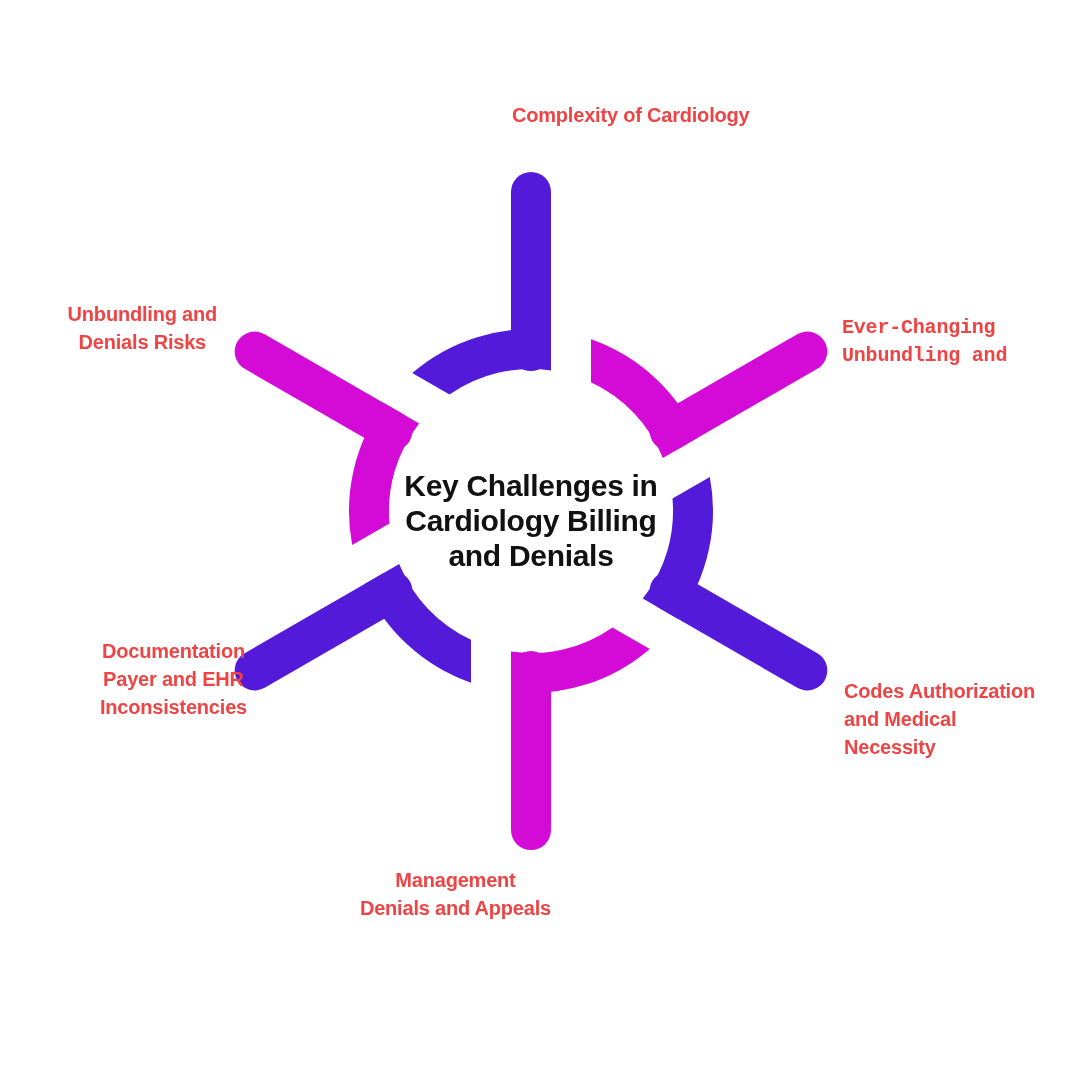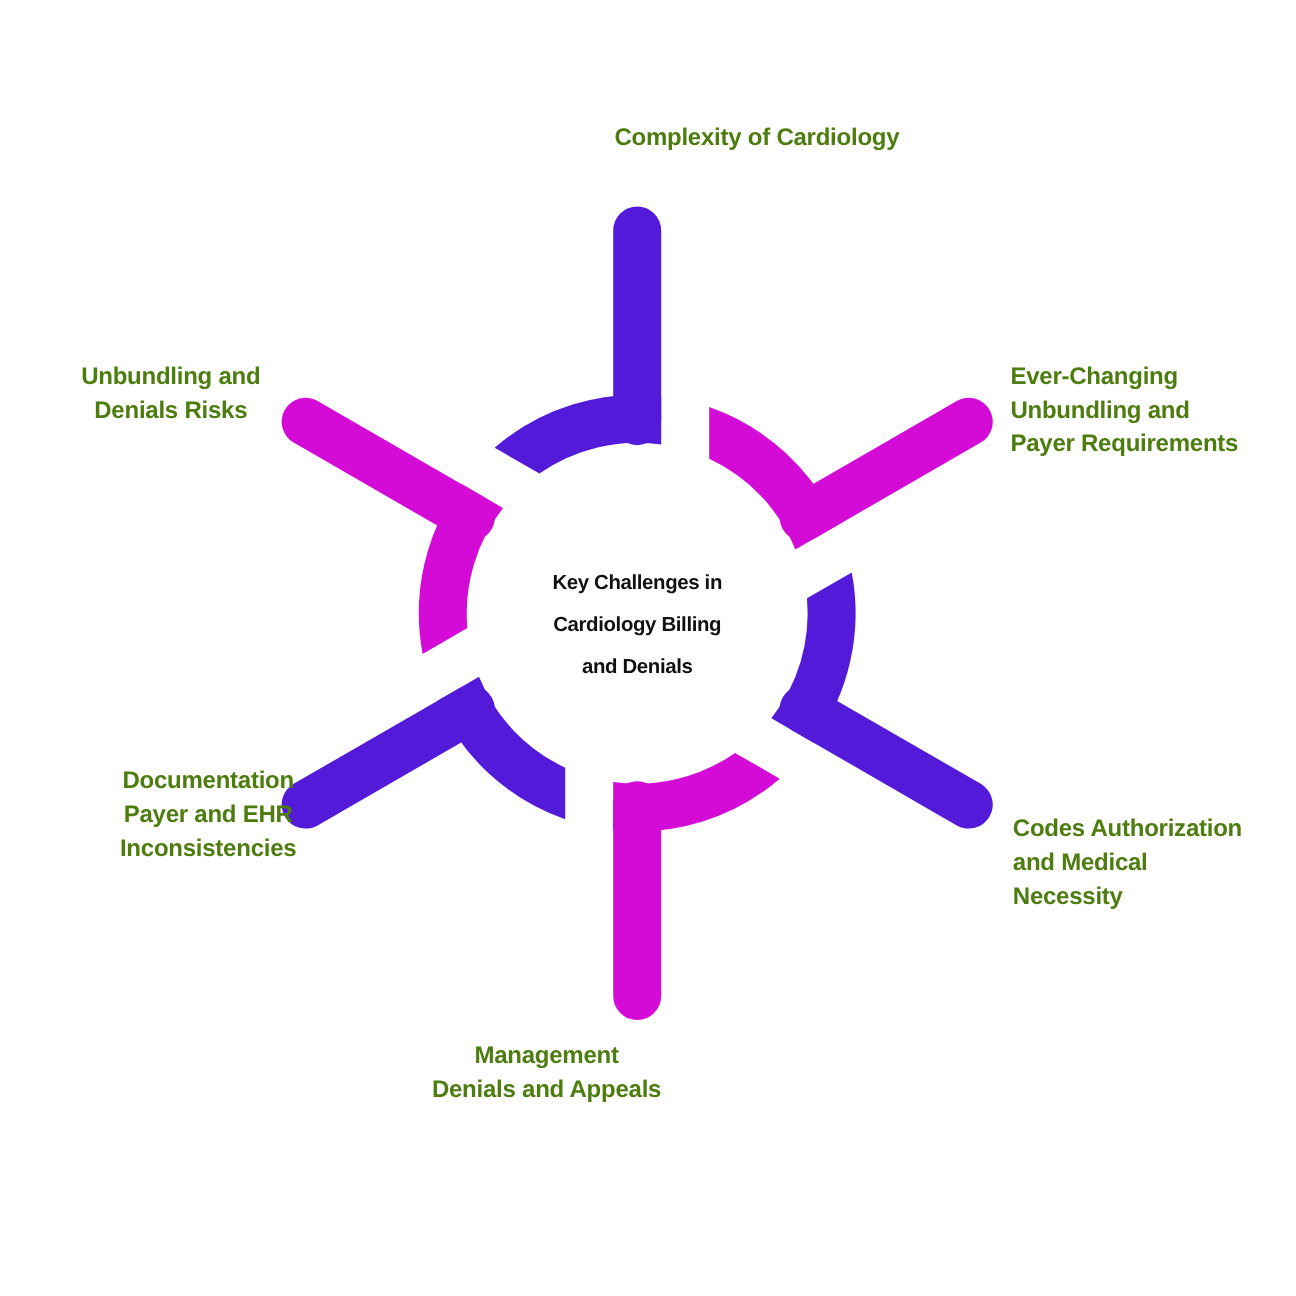--- a/index.html
+++ b/index.html
@@ -4,34 +4,34 @@
 <style>
   html, body { margin: 0; padding: 0; background: #ffffff; }
   #canvas { position: relative; width: 1080px; height: 1080px; background: #ffffff; overflow: hidden; }
   svg.diagram { position: absolute; left: 0; top: 0; }
   .label {
     position: absolute;
     font-family: "Liberation Sans", "DejaVu Sans", sans-serif;
     font-weight: 600;
     font-size: 20px;
     line-height: 28px;
-    color: #4d7c0f;
+    color: #ef4444;
     white-space: nowrap;
     letter-spacing: -0.2px;
   }
   .label .line { display: block; }
   .label.left { text-align: left; }
   .label.right { text-align: center; }
   .center-title {
     position: absolute;
     left: 381px; top: 468px; width: 300px;
     text-align: center;
     font-family: "Liberation Sans", "DejaVu Sans", sans-serif;
     font-weight: 700;
-    font-size: 17px;
+    font-size: 30px;
     line-height: 35px;
     color: #111111;
     letter-spacing: -0.3px;
   }
   .center-title .line { display: block; }
 </style>
 </head>
 <body>
 
 <div id="canvas">
@@ -72,24 +72,23 @@
   <div class="center-title">
     <span class="line">Key Challenges in</span>
     <span class="line">Cardiology Billing</span>
     <span class="line">and Denials</span>
   </div>
 
   <div class="label left" style="left:512px; top:101px;">
     <span class="line">Complexity of Cardiology</span>
   </div>
 
-  <div class="label left" style="left:842px; top:300px;">
+  <div class="label left" style="left:842px; top:314px;font-family:Liberation Mono, monospace;">
     <span class="line">Ever-Changing</span>
     <span class="line">Unbundling and</span>
-    <span class="line">Payer Requirements</span>
   </div>
 
   <div class="label left" style="left:844px; top:677px;">
     <span class="line">Codes Authorization</span>
     <span class="line">and Medical</span>
     <span class="line">Necessity</span>
   </div>
 
   <div class="label right" style="right:529px; top:866px;">
     <span class="line">Management</span>

